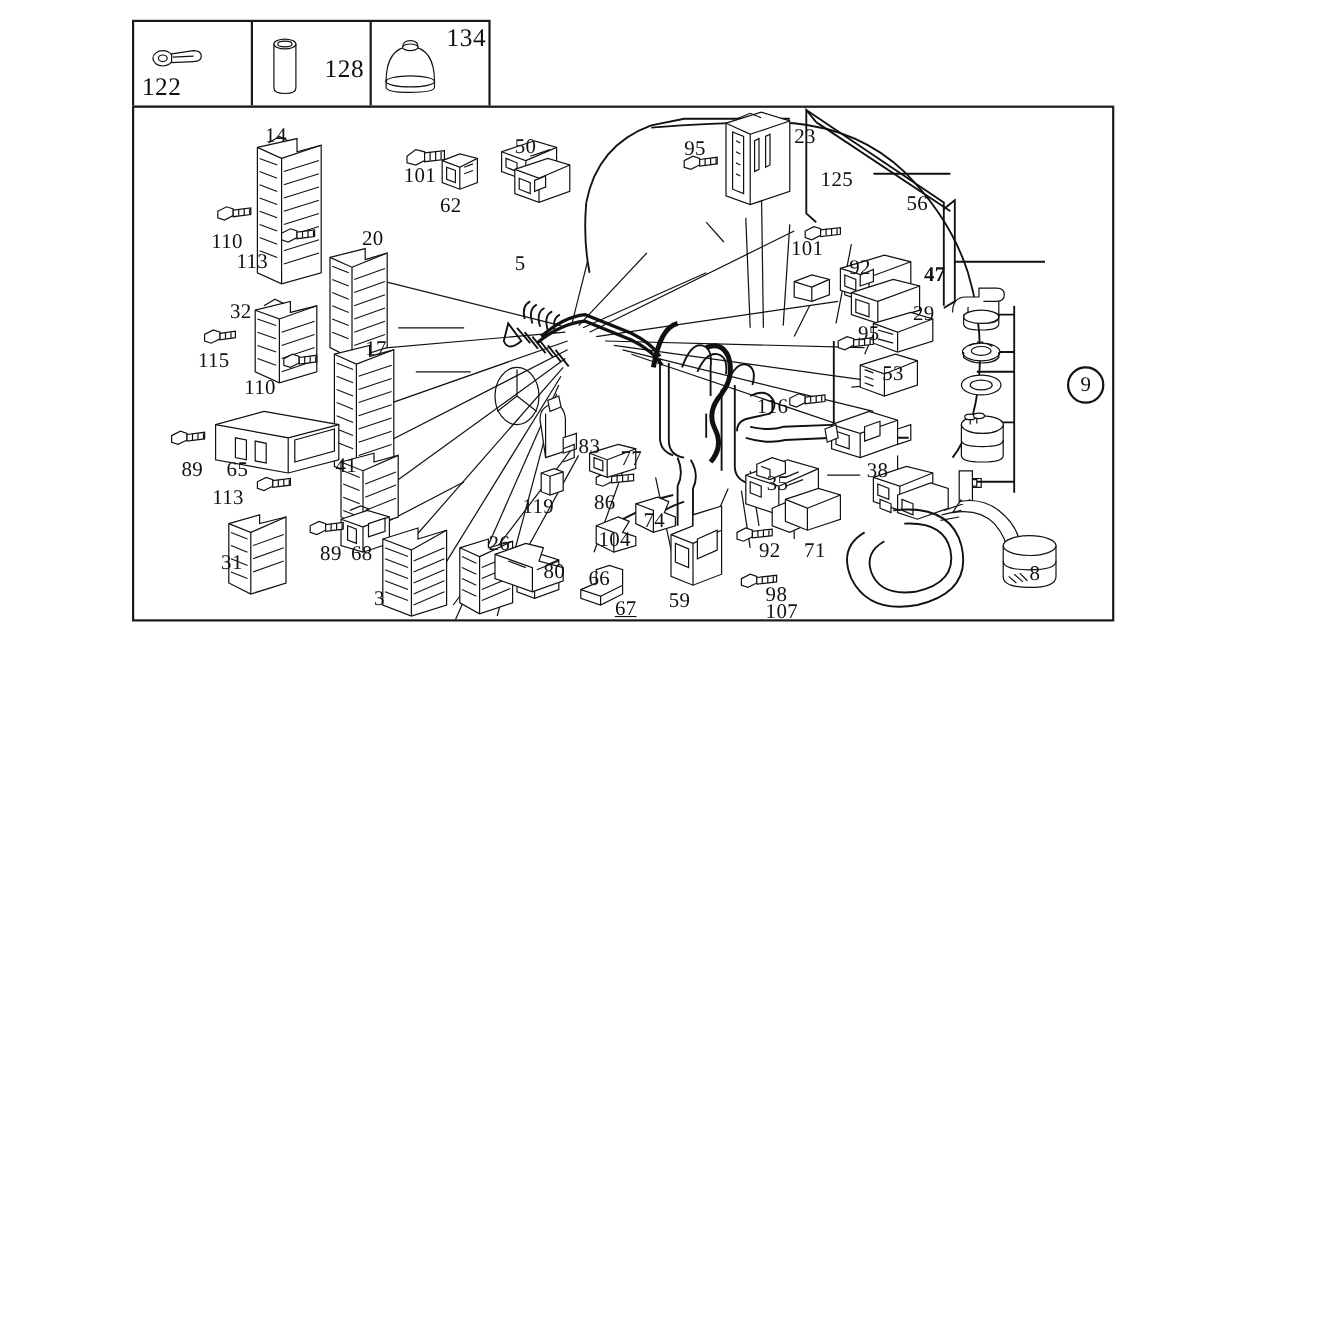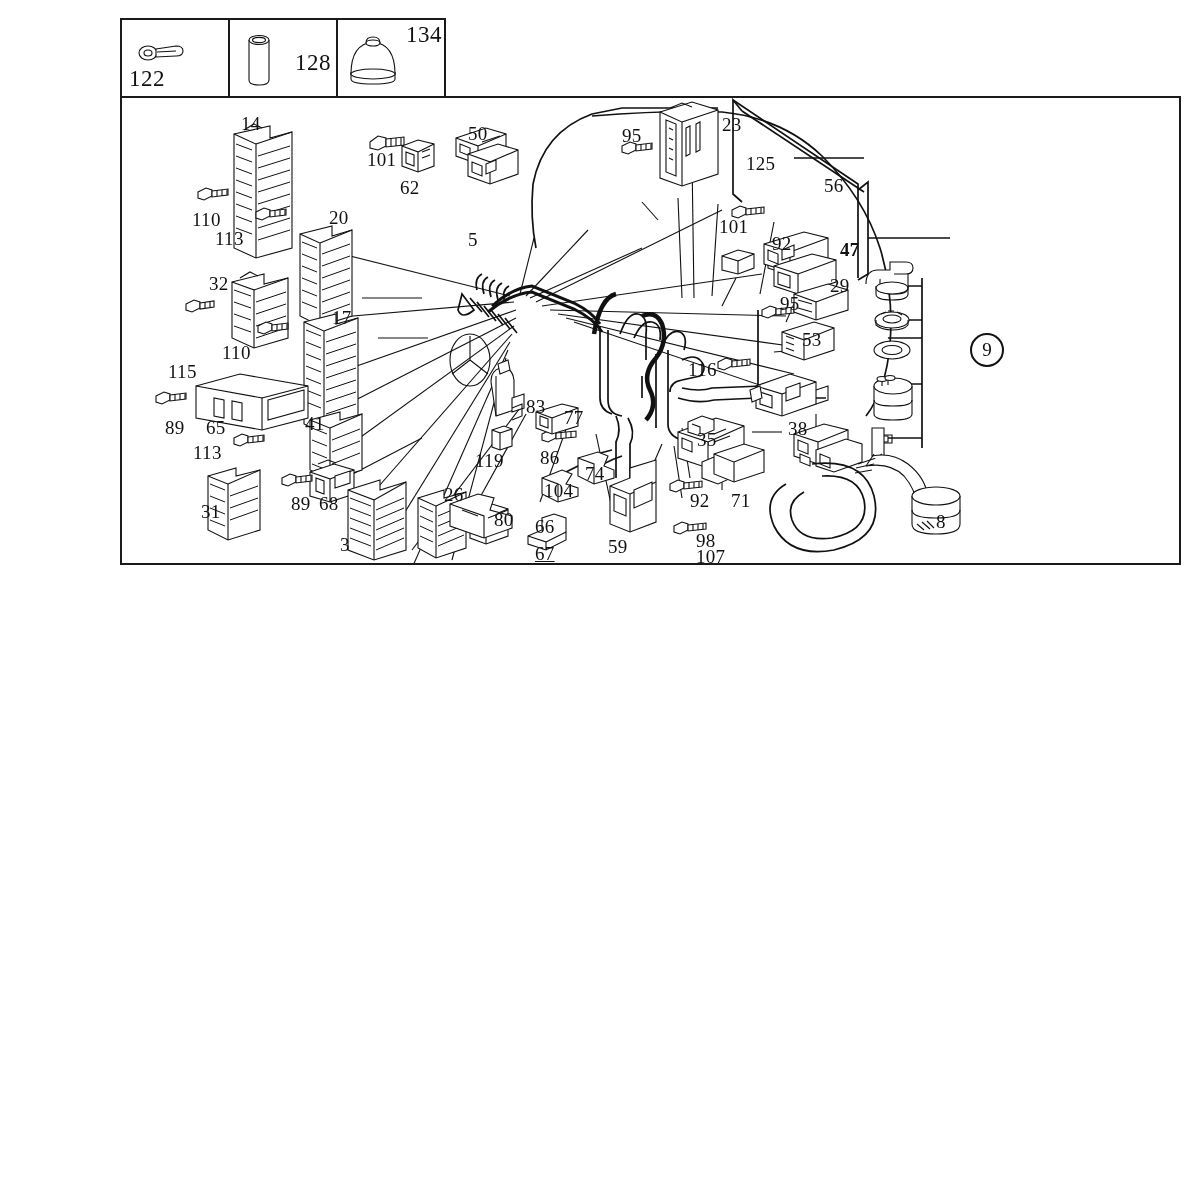--- a/index.html
+++ b/index.html
@@ -12,21 +12,21 @@
   }
   #stage{position:absolute;left:0;top:0;width:1200px;height:1200px;}
 
   
   .frame{
     position:absolute;
     border:2px solid #1a1a1a;
     background:#fff;
     box-sizing:border-box;
   }
-  #main-frame{left:120px;top:96px;width:1061px;height:469px;}
+  #main-frame{left:120px;top:96px;width:893px;height:469px;}
 
   
   #legend-strip{
     position:absolute;left:120px;top:18px;height:80px;width:326px;
     display:flex;box-sizing:border-box;
     border:2px solid #1a1a1a;
     background:#fff;
   }
   .legend-cell{
     position:relative;flex:1;box-sizing:border-box;
@@ -678,21 +678,21 @@
         <div class="cal" style="left: 207px; top: 110px;">20</div>
         <div class="cal" style="left: 93px; top: 131px;">113</div>
         <div class="cal" style="left: 597px; top: 119px;">101</div>
         <div class="cal" style="left: 650px; top: 136px;">92</div>
         <div class="cal" style="left: 718px; top: 142px; font-weight: bold;">47</div>
         <div class="cal" style="left: 346px; top: 132px;">5</div>
         <div class="cal" style="left: 87px; top: 176px;">32</div>
         <div class="cal" style="left: 210px; top: 210px;">17</div>
         <div class="cal" style="left: 708px; top: 178px;">29</div>
         <div class="cal" style="left: 658px; top: 196px;">95</div>
-        <div class="cal" style="left: 46px; top: 221px; margin-top: 43px;">115</div>
+        <div class="cal" style="left: 58px; top: 221px;">115</div>
         <div class="cal" style="left: 100px; top: 245px;">110</div>
         <div class="cal" style="left: 680px; top: 232px;">53</div>
         <div class="cal" style="left: 566px; top: 262px;">116</div>
         <div class="cal-circ" style="left: 848px; top: 235px;">9</div>
         <div class="cal" style="left: 43px; top: 320px;">89</div>
         <div class="cal" style="left: 84px; top: 320px;">65</div>
         <div class="cal" style="left: 183px; top: 316px;">41</div>
         <div class="cal" style="left: 404px; top: 299px;">83</div>
         <div class="cal" style="left: 442px; top: 310px;">77</div>
         <div class="cal" style="left: 575px; top: 332px;">35</div>
@@ -703,21 +703,21 @@
         <div class="cal" style="left: 463px; top: 366px;">74</div>
         <div class="cal" style="left: 422px; top: 383px;">104</div>
         <div class="cal" style="left: 568px; top: 393px;">92</div>
         <div class="cal" style="left: 609px; top: 393px;">71</div>
         <div class="cal" style="left: 169px; top: 396px;">89</div>
         <div class="cal" style="left: 197px; top: 396px;">68</div>
         <div class="cal" style="left: 79px; top: 404px;">31</div>
         <div class="cal" style="left: 322px; top: 387px;">26</div>
         <div class="cal" style="left: 372px; top: 412px;">80</div>
         <div class="cal" style="left: 413px; top: 419px;">66</div>
-        <div class="cal" style="left: 413px; top: 446px; text-decoration: underline;">67</div>
+        <div class="cal" style="left: 437px; top: 446px; text-decoration: underline;">67</div>
         <div class="cal" style="left: 486px; top: 439px;">59</div>
         <div class="cal" style="left: 574px; top: 433px;">98</div>
         <div class="cal" style="left: 574px; top: 449px;">107</div>
         <div class="cal" style="left: 218px; top: 437px;">3</div>
         <div class="cal" style="left: 814px; top: 414px;">8</div>
       </div>
   </div>
 
 
   <div id="footer">

